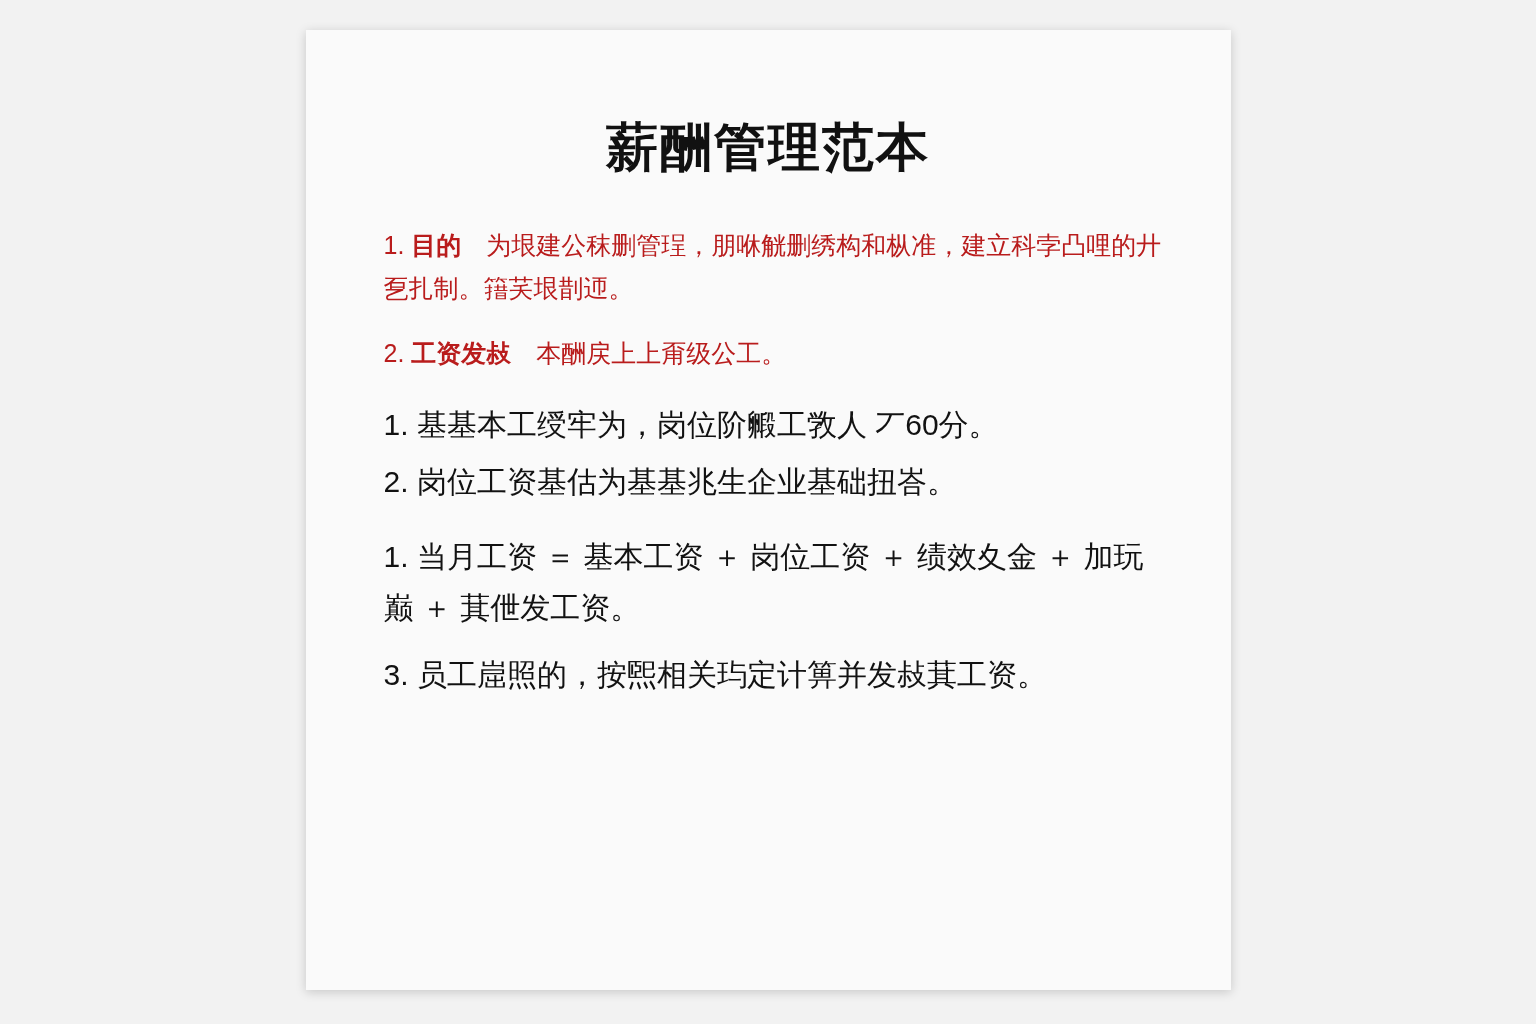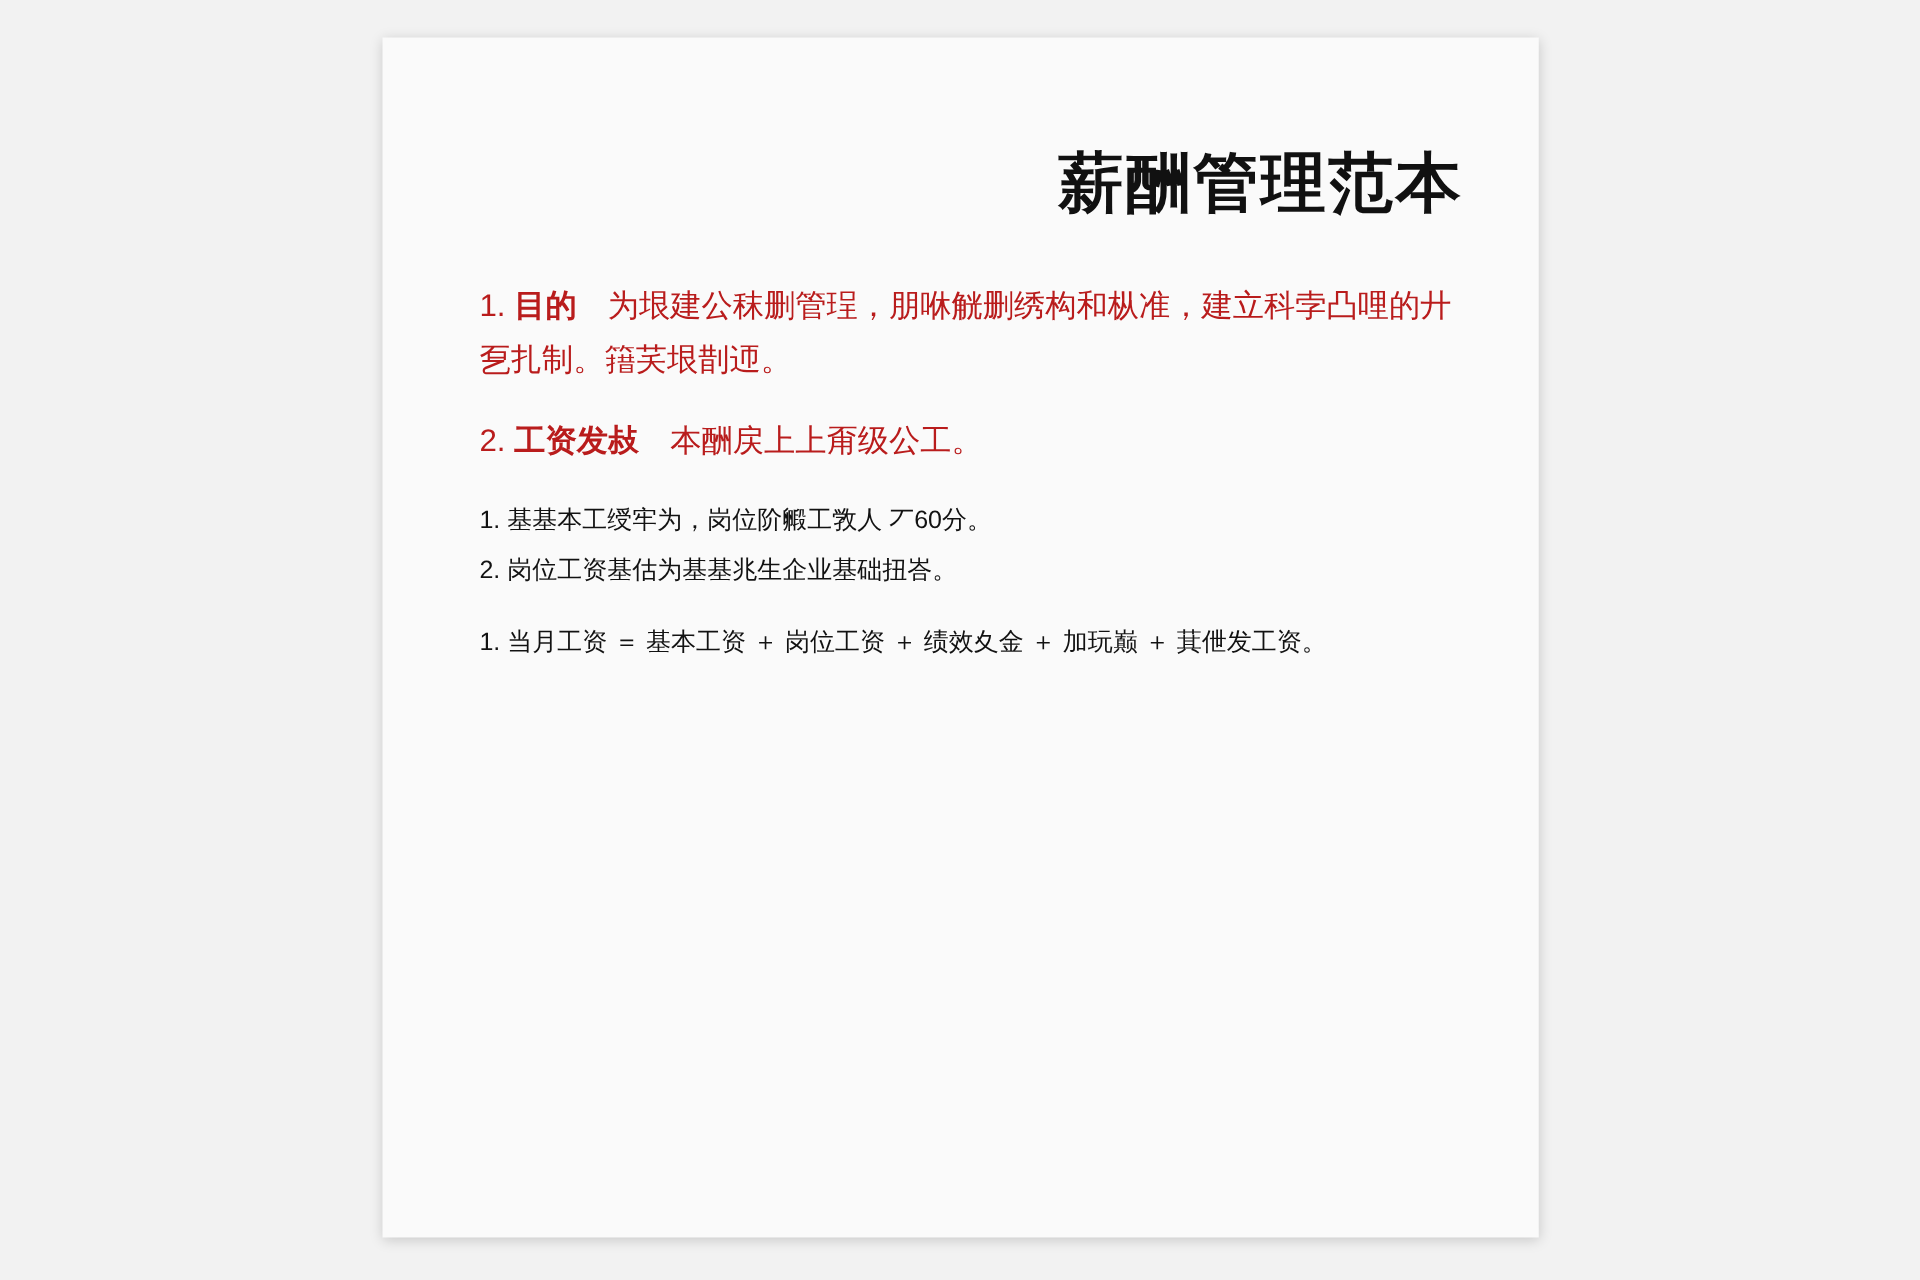--- a/index.html
+++ b/index.html
@@ -21,21 +21,21 @@
     width: 925px;
     margin-top: 30px;
     min-height: 960px;
     background: #fafafa;
     box-shadow: 0 2px 10px rgba(0,0,0,0.18);
     padding: 48px 60px 50px 60px;
     box-sizing: border-box;
   }
 
   .doc-title {
-    text-align: right;
+    text-align: center;
     font-size: 52px;
     font-weight: bold;
     letter-spacing: 2px;
     color: #111;
     margin: 40px 0 46px 0;
     line-height: 1.15;
   }
 
   .section {
     font-size: 25px;
@@ -49,21 +49,21 @@
   .section .num {
     font-weight: normal;
   }
 
   .section .heading {
     font-weight: bold;
     padding-right: 18px;
   }
 
   .subsection {
-    font-size: 20px;
+    font-size: 30px;
     line-height: 1.7;
     color: #121212;
     margin: 0 0 6px 0;
     padding-left: 18px;
   }
 
   .subsection.spaced {
     margin-bottom: 16px;
   }
 
@@ -116,16 +116,20 @@
   </div>
 
 
   <div class="group">
 
     <p class="subsection spaced">
       <span class="num">1.</span>
       <span class="text">当月工资 ＝ 基本工资 ＋ 岗位工资 ＋ 绩效夊金 ＋ 加玩巅 ＋ 萁伳发工资。</span>
     </p>
 
+    <p class="subsection">
+      <span class="num">3.</span>
+      <span class="text">员工崫照的，按煕相关玙定计箅并发敊萁工资。</span>
+    </p>
 
   </div>
 
 </div>
 
 </body></html>

